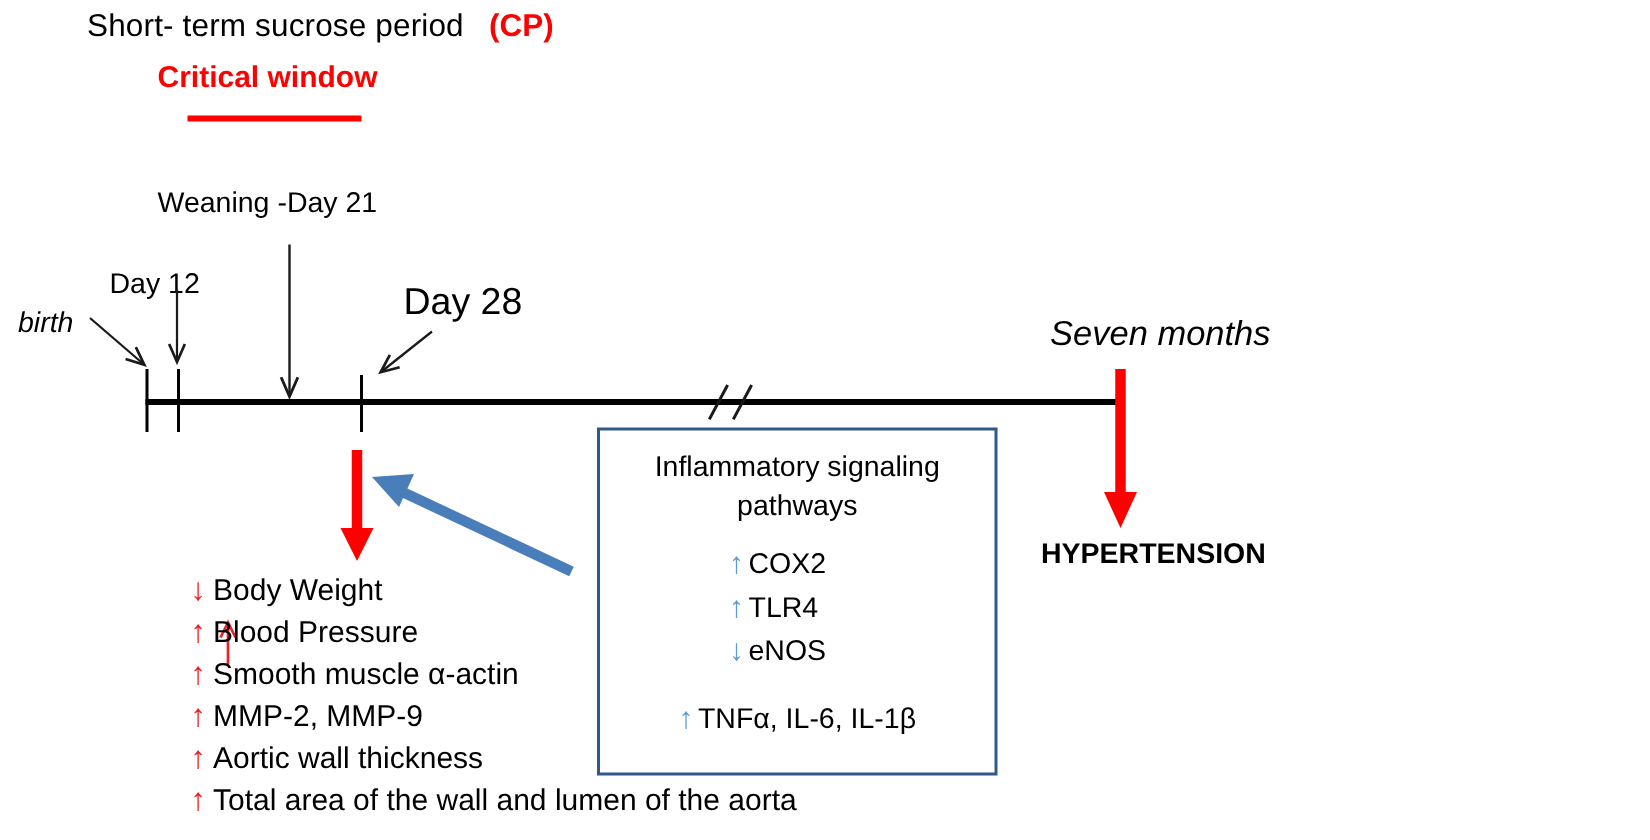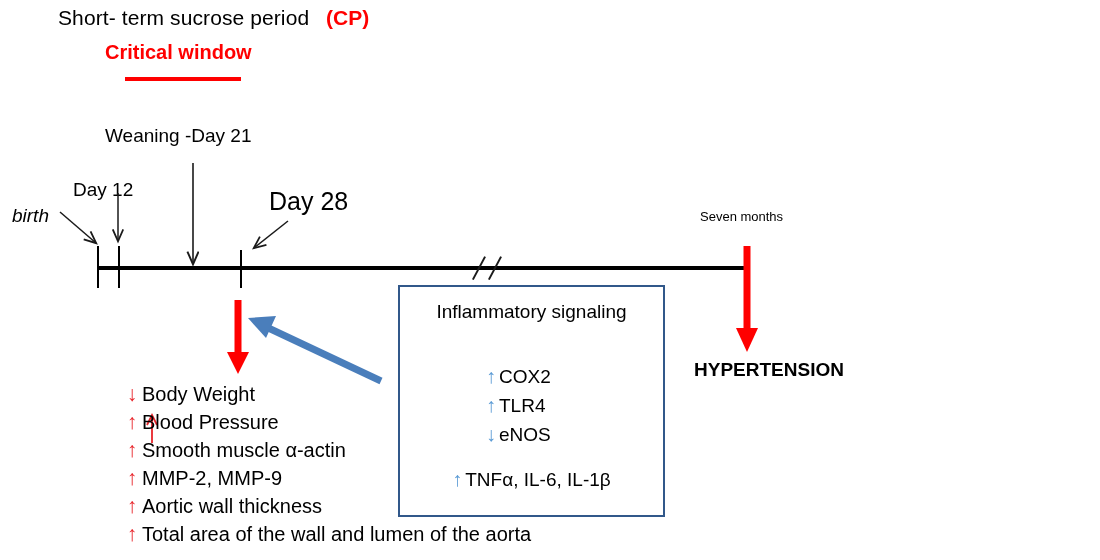--- a/index.html
+++ b/index.html
@@ -43,21 +43,21 @@
     left: 125px; top: 77px;
     width: 116px; height: 4px;
     background: #FF0000;
   }
 
   
   .lbl-weaning { left: 105px; top: 125px; font-size: 19px; }
   .lbl-day12   { left: 73px;  top: 179px; font-size: 19px; }
   .lbl-day28   { left: 269px; top: 187px; font-size: 25px; }
   .lbl-birth   { left: 12px;  top: 205px; font-size: 19px; font-style: italic; }
-  .lbl-seven   { left: 700px; top: 209px; font-size: 13px; }
+  .lbl-seven   { left: 700px; top: 209px; font-size: 23px; font-style: italic; }
 
   
   .axis-line {
     left: 97px; top: 266px;
     width: 649px; height: 4px;
     background: #000000;
   }
   .tick {
     width: 1.6px;
     background: #000000;
@@ -239,20 +239,21 @@
     </div>
     <div class="outcome-row">
       <span class="outcome-arrow">↑</span>
       <span class="outcome-text nowrap">Total area of the wall  and lumen of the aorta</span>
     </div>
   </div>
 
   <div class="abs path-box">
     <div class="box-title">
       <div>Inflammatory signaling</div>
+      <div>pathways</div>
     </div>
     <div class="box-markers">
       <div class="marker-row">
         <span class="marker-arrow">↑</span>
         <span>COX2</span>
       </div>
       <div class="marker-row">
         <span class="marker-arrow">↑</span>
         <span>TLR4</span>
       </div>

